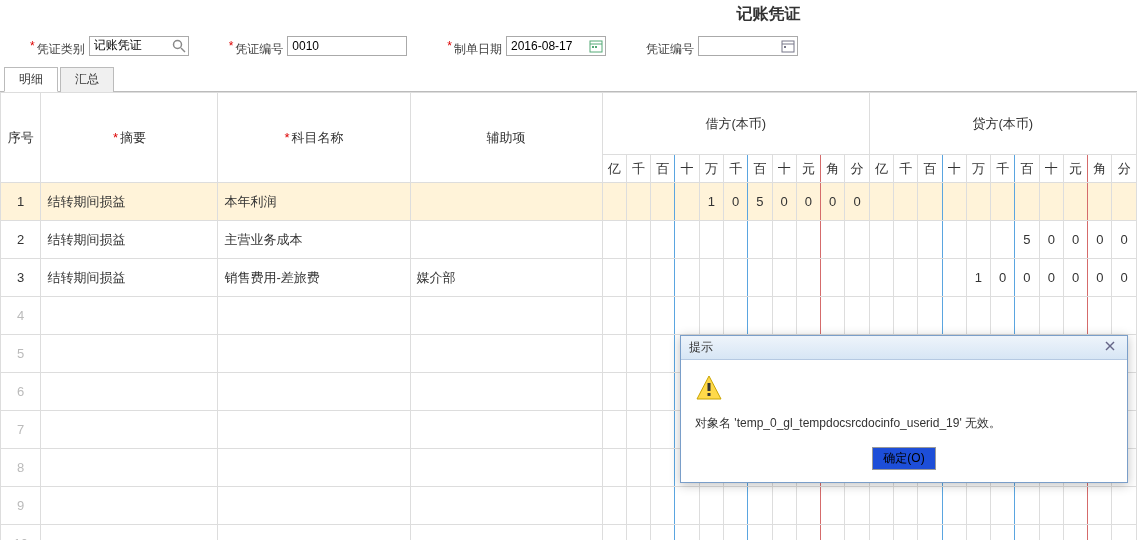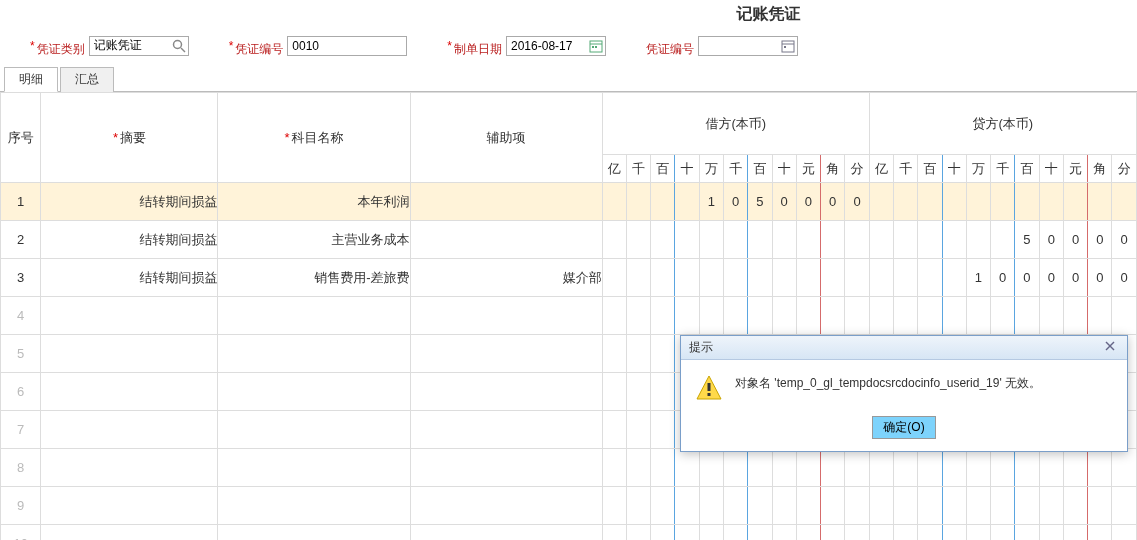--- a/index.html
+++ b/index.html
@@ -1,45 +1,45 @@
 <!DOCTYPE html>
 <html><head>
 <meta charset="utf-8">
 <style>
 * { box-sizing: border-box; margin: 0; padding: 0; }
 body { font-family: "Microsoft YaHei", SimSun, Arial, sans-serif; font-size: 12px; background: #fff; color: #333; width: 1137px; }
 .title-bar { text-align: center; font-size: 16px; font-weight: bold; padding: 4px 0 6px; margin-left: 400px; }
 .header-form { display: flex; align-items: center; gap: 0; padding: 2px 30px 8px; }
 .form-group { display: flex; align-items: center; margin-right: 40px; }
 .req { color: #d00; margin-right: 2px; }
-.form-label { color: #b91c1c; margin-right: 4px; margin-top: 8px; }
+.form-label { color: #404040; margin-right: 4px; margin-top: 8px; }
 .form-input { border: 1px solid #aaa; height: 20px; padding: 0 4px; font-size: 12px; }
 .input-wrap { position: relative; display: inline-block; }
 .input-icon { position: absolute; right: 2px; top: 2px; width: 16px; height: 16px; cursor: pointer; }
 .tabs { display: flex; border-bottom: 1px solid #bbb; padding-left: 4px; }
 .tab { padding: 3px 14px; border: 1px solid #bbb; border-bottom: none; margin-right: 2px; background: #f0f0f0; cursor: pointer; position: relative; top: 1px; text-align: right; }
 .tab.active { background: #fff; border-bottom: 1px solid #fff; }
 .grid-wrap { overflow: hidden; }
 table.grid { border-collapse: collapse; width: 100%; table-layout: fixed; }
 table.grid th, table.grid td { border: 1px solid #ddd; height: 38px; text-align: center; font-weight: normal; font-size: 13px; }
 table.grid th.hdr { height: 62px; }
-table.grid td.cell-left { text-align: right; padding-left: 6px; }
+table.grid td.cell-left { text-align: left; padding-left: 6px; }
 tr.selrow td { background: #fff3d9; }
 tr.empty td { color: #bbb; }
 .digit-cell { width: 24px; font-size: 14px; padding:0; }
 .unit-hdr { font-size: 13px; }
 .sep-blue { border-right: 1px solid #5aa5e0 !important; }
 .sep-red { border-right: 1px solid #d56b6b !important; }
 .modal { position: absolute; left: 680px; top: 335px; width: 448px; background: #fff; border: 1px solid #7a9ec9; box-shadow: 0 2px 10px rgba(0,0,0,.25); }
 .modal-title { background: linear-gradient(#eef4fb,#d7e6f5); padding: 3px 8px; font-size: 12px; display: flex; justify-content: space-between; border-bottom:1px solid #b5c9e2;}
 .modal-close { width:16px; height:16px; cursor:pointer; color:#5a6; font-size:14px; line-height:14px; text-align:center; }
-.modal-body { display:flex; padding: 14px 14px 8px; gap:12px; font-size:12px; line-height:1.6;}
+.modal-body { display:flex; padding: 14px 14px 8px; gap:12px; font-size:12px; line-height:1.6;flex-direction:column;}
 .warn-icon { width:28px; height:28px; flex-shrink:0; }
 .modal-foot { text-align:center; padding: 6px 0 12px; }
-.btn { border:1px solid #999; background:#7dd3fc; padding:2px 10px; font-size:12px; cursor:pointer; }
+.btn { border:1px solid #999; background:#1d4ed8; padding:2px 10px; font-size:12px; cursor:pointer; }
 svg { display:block; }
 </style>
 </head>
 <body>
 
 <div class="title-bar"><span>记账凭证</span></div>
 
 <div class="header-form">
   <div class="form-group">
     <span class="req">*</span>

